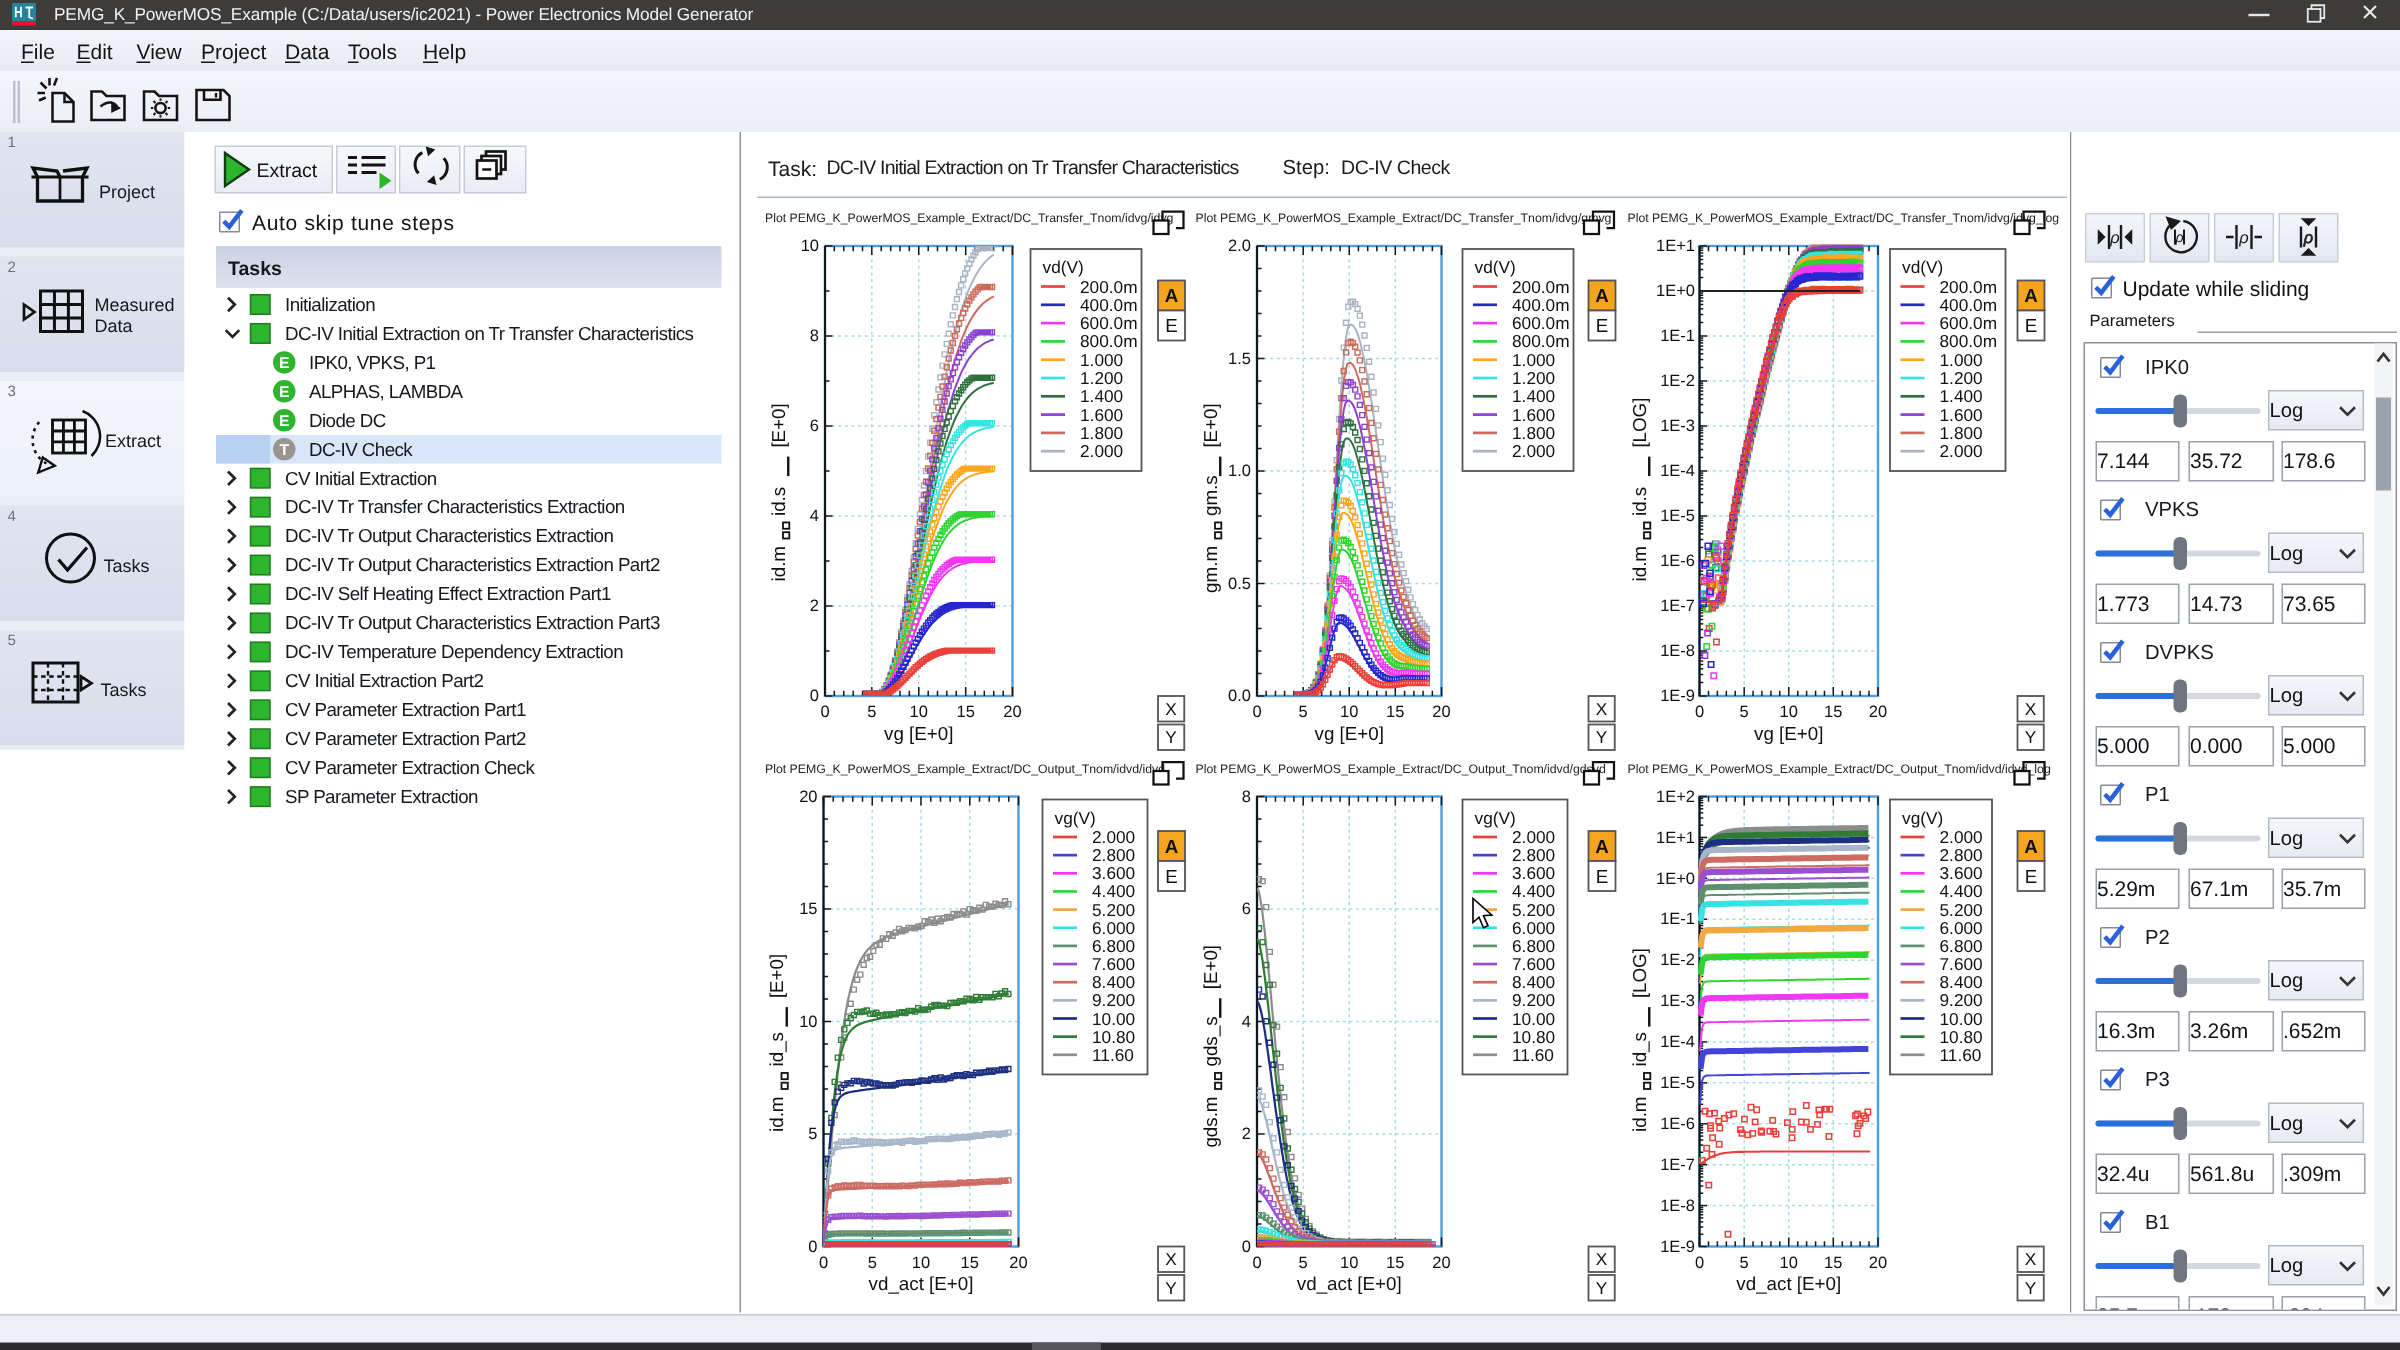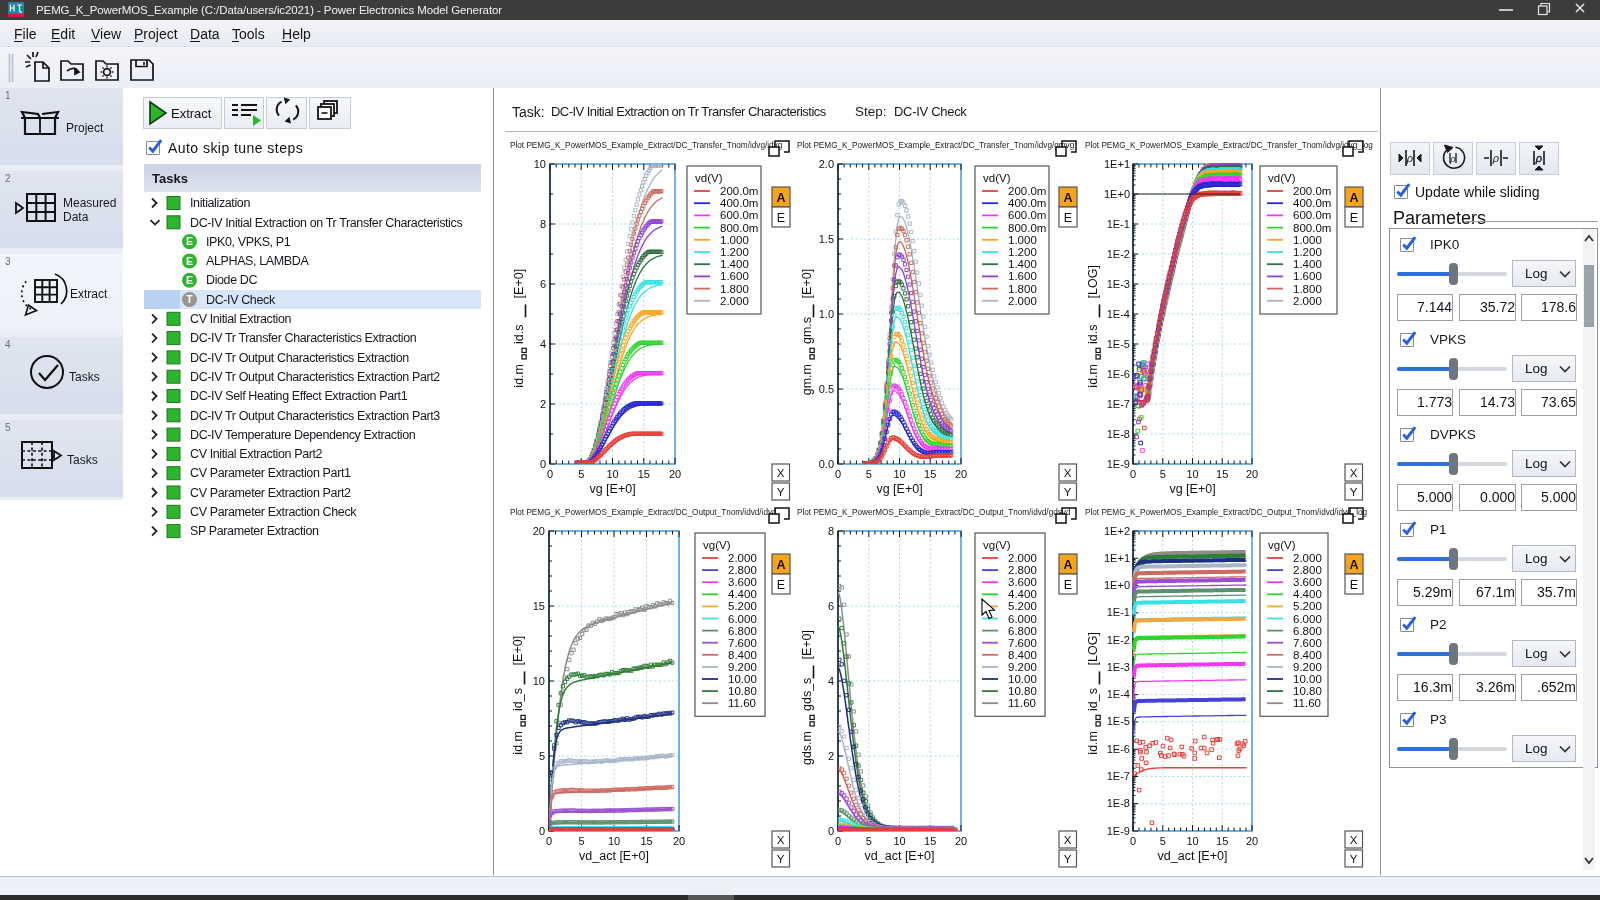--- a/index.html
+++ b/index.html
@@ -17,23 +17,23 @@
 #tasks{left:123px;top:88px;width:370px;height:787px;background:#fff}
 .tbtn{position:absolute;top:9px;height:32px;background:linear-gradient(#f7f8fb,#e9ecf4);border:1px solid #c6cbd8}
 #statusbar{left:0;top:876px;width:1600px;height:19px;background:#edf0f7;border-top:1px solid #c2c6d2}
 #winstrip{left:0;top:895px;width:1600px;height:5px;background:#2c2c2e}
 #rpanel{left:1381px;top:88px;width:219px;height:787px;background:#fff}
 .vsep{position:absolute;width:1px;background:#8e9097}
 .pbtn{position:absolute;width:40px;height:33px;background:linear-gradient(#f3f5fa,#e2e7f1);border:1px solid #c9cdd9}
 .cb{position:absolute;width:14px;height:14px;background:#fff;border:1px solid #848a96;border-radius:1px}
 .cb svg{position:absolute;left:0px;top:-5px;overflow:visible}
 .vbox{position:absolute;height:27px;border:1px solid #9aa0ab;background:#fff;font-size:14px;color:#101318;
- text-align:right;line-height:25px}
+ text-align:left;line-height:25px}
 .logdd{position:absolute;width:64px;height:27px;border:1px solid #b2b8c4;background:linear-gradient(#f5f6fa,#e7eaf2);
- font-size:13.5px;color:#101318;line-height:25px;padding-left:12px}
+ font-size:13.5px;color:#101318;line-height:25px;padding-left:0}
 .pname{position:absolute;font-size:13.5px;color:#15181d}
 </style></head><body>
 <div id="titlebar" class="abs">
     <svg class="abs" style="left:8px;top:2px" width="18" height="16">
       <rect x="0" y="0" width="16" height="12" fill="#23839b"></rect>
       <rect x="0" y="12" width="16" height="3" fill="#e8113a"></rect>
       <path d="M2.5 2.5v7M2.5 6h3.5M6 2.5v7M9 3h5M11.5 3v6.5l2.5 1" stroke="#fff" stroke-width="1.2" fill="none"></path>
     </svg>
     <div class="abs" style="left:36px;top:4px;font-size:11.5px;letter-spacing:-0.1px">PEMG_K_PowerMOS_Example (C:/Data/users/ic2021) - Power Electronics Model Generator</div>
     <svg class="abs" style="left:1490px;top:0" width="110" height="20">
@@ -253,23 +253,23 @@
         <path d="M-4 12l4-4 4 4z" fill="#1a1a1a" stroke-width="1"></path>
         <text x="0" y="4" font-size="11" font-style="italic" text-anchor="middle" stroke-width="0.4" fill="#1a1a1a">ρ</text>
       </g>
     </svg>
     <div class="cb" style="left:13px;top:97px">
       <svg width="16" height="17">
         <path d="M2.2 10.5l3.6 3.7 8.4-11" stroke="#2961dd" stroke-width="3" fill="none"></path>
       </svg>
     </div>
     <div class="abs" style="left:34px;top:96px;font-size:14px;color:#111">Update while sliding</div>
-    <div class="abs" style="left:12px;top:120px;font-size:18px;color:#111">Parameters</div>
+    <div class="abs" style="left:12px;top:120px;font-size:11px;color:#111">Parameters</div>
     <div class="abs" style="left:84px;top:133px;width:133px;height:1px;background:#9aa0ab"></div>
-    <div class="abs" style="left:8px;top:140px;width:209px;height:540px;border:1px solid #8a8f98;overflow:hidden">
+    <div class="abs" style="left:8px;top:140px;width:209px;height:646px;border:1px solid #8a8f98;overflow:hidden">
       <div class="cb" style="left:10px;top:9px">
         <svg width="16" height="17">
           <path d="M2.2 10.5l3.6 3.7 8.4-11" stroke="#2961dd" stroke-width="3" fill="none"></path>
         </svg>
       </div>
       <div class="pname" style="left:40px;top:8px">IPK0</div>
       <div class="abs" style="left:7px;top:43px;width:110px;height:4px;background:#d4d7dd;border-radius:2px"></div>
       <div class="abs" style="left:7px;top:43px;width:57px;height:4px;background:#2a70d8;border-radius:2px"></div>
       <div class="abs" style="left:59px;top:34px;width:9px;height:22px;background:#6f7682;border-radius:4px"></div>
       <div class="logdd" style="left:122px;top:31px">Log<svg class="abs" style="left:46px;top:9px" width="12" height="9">

